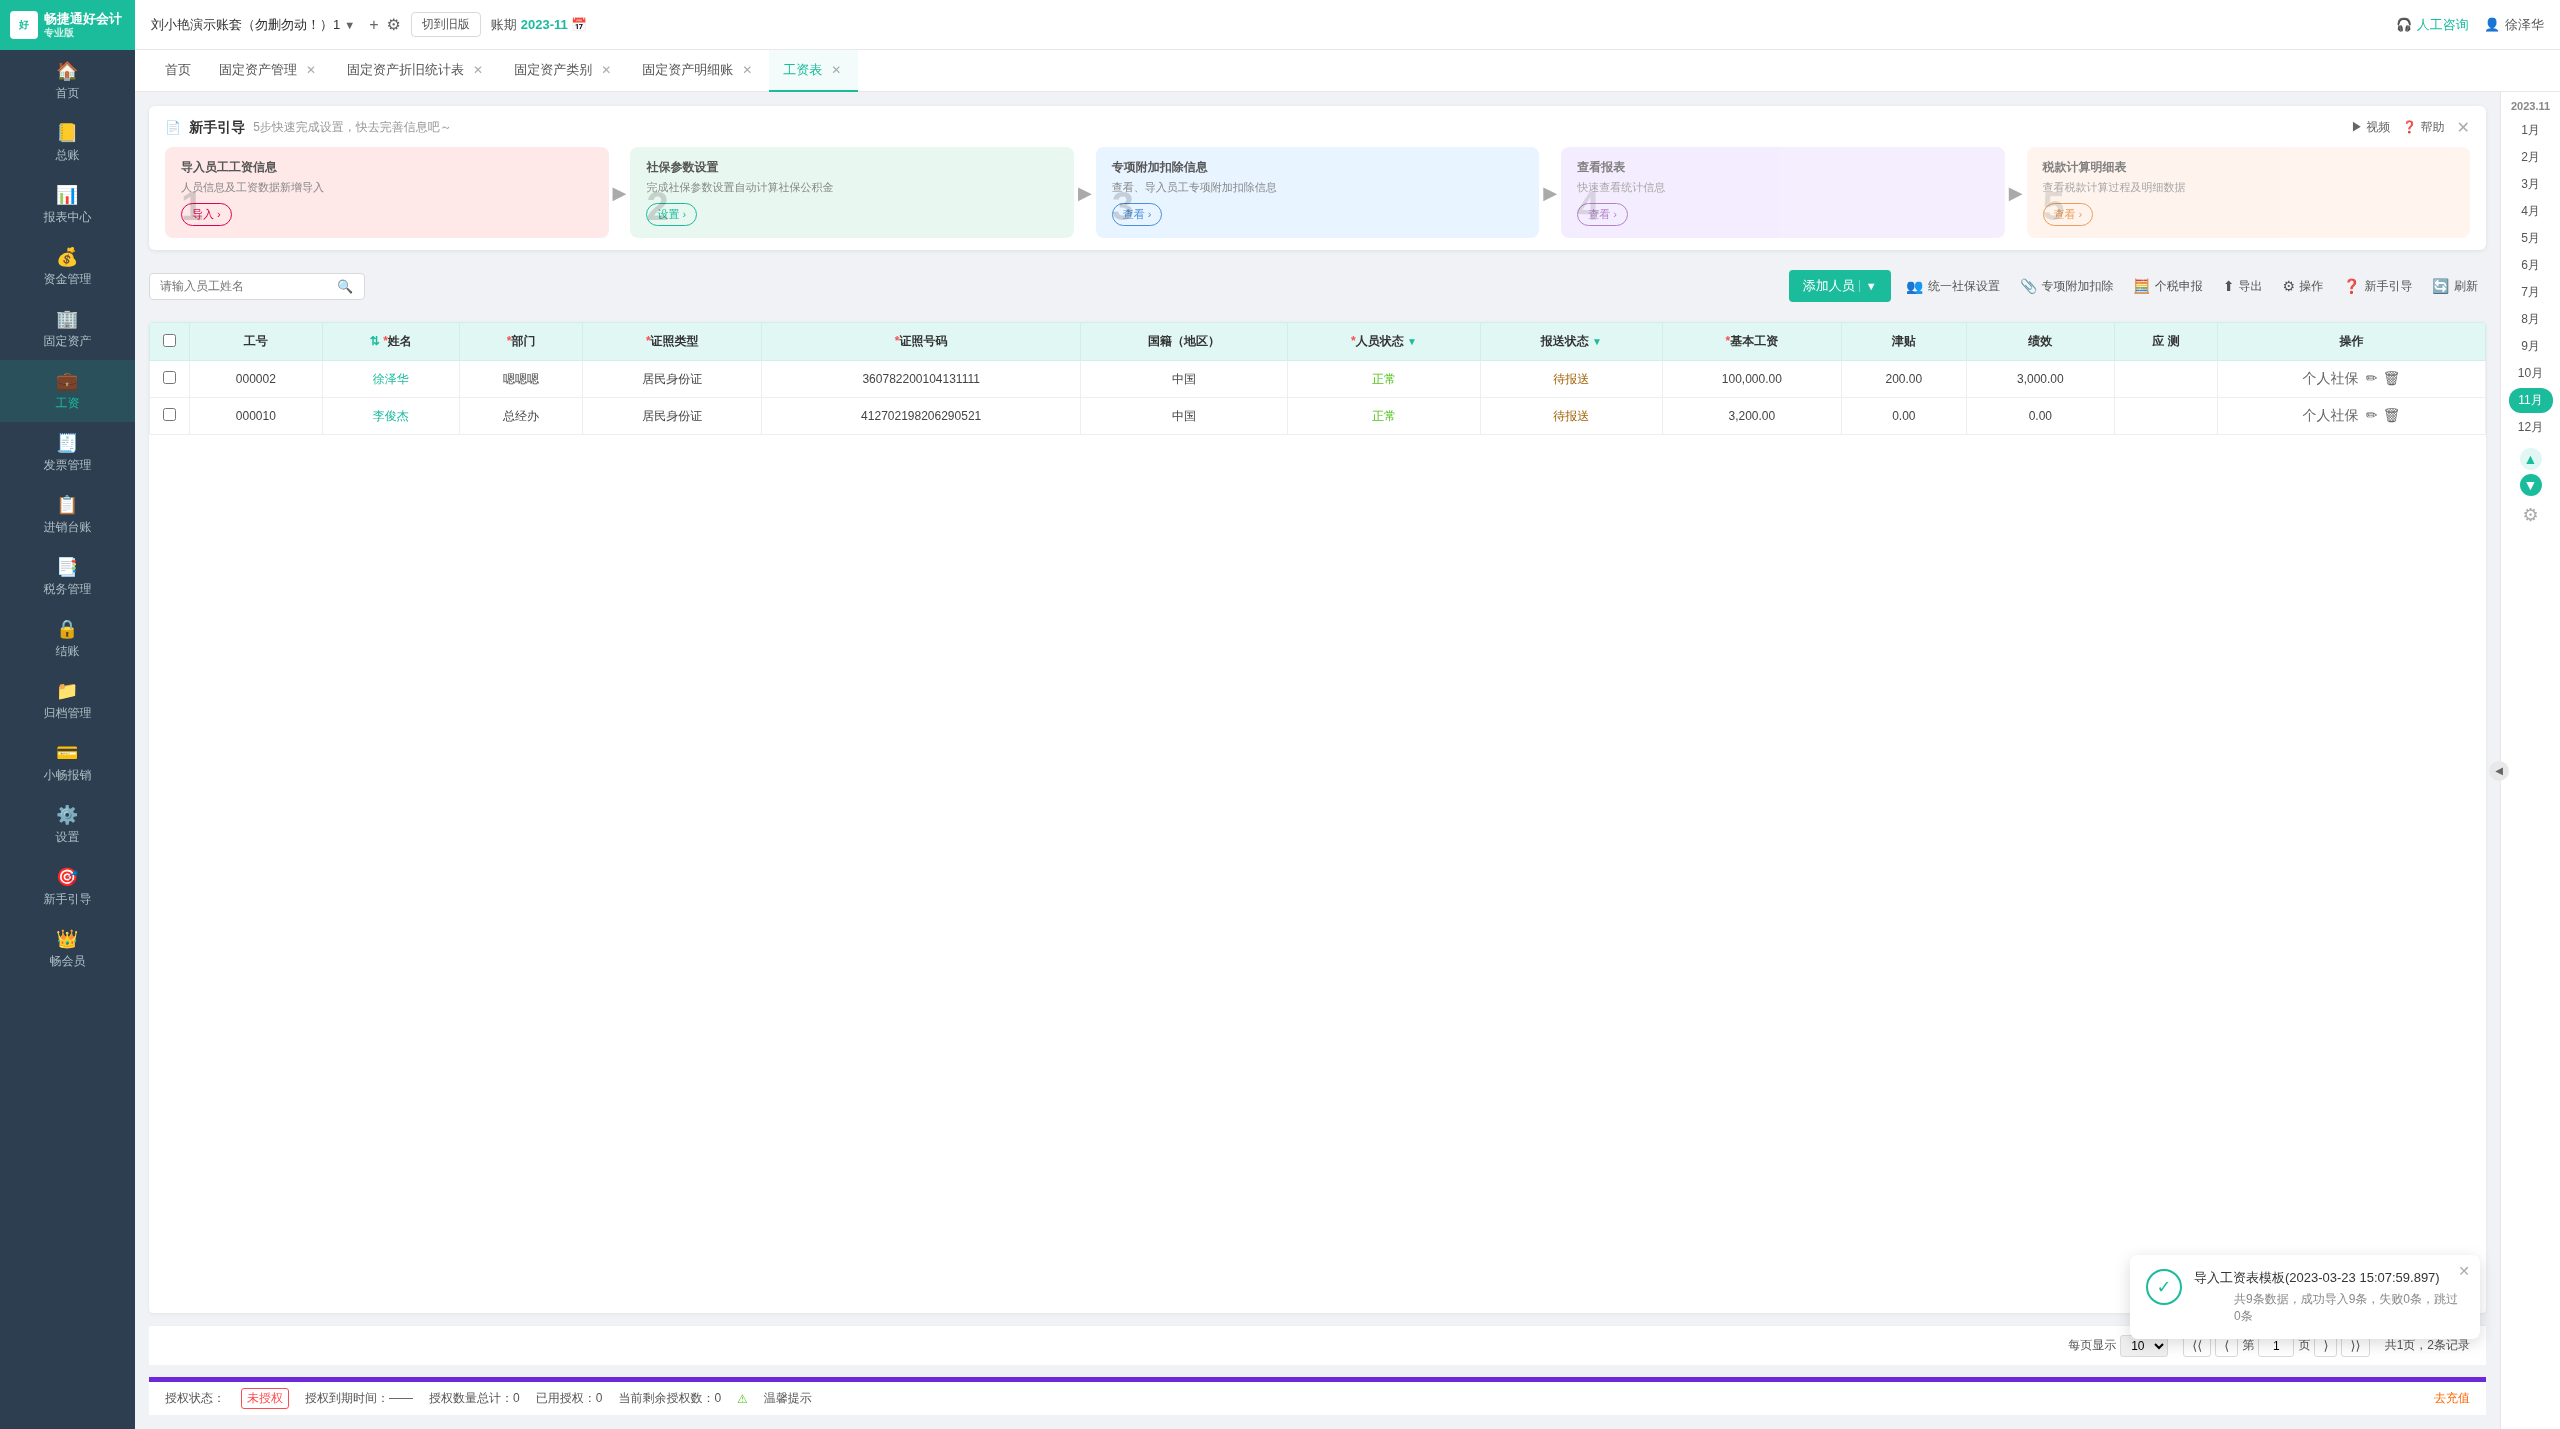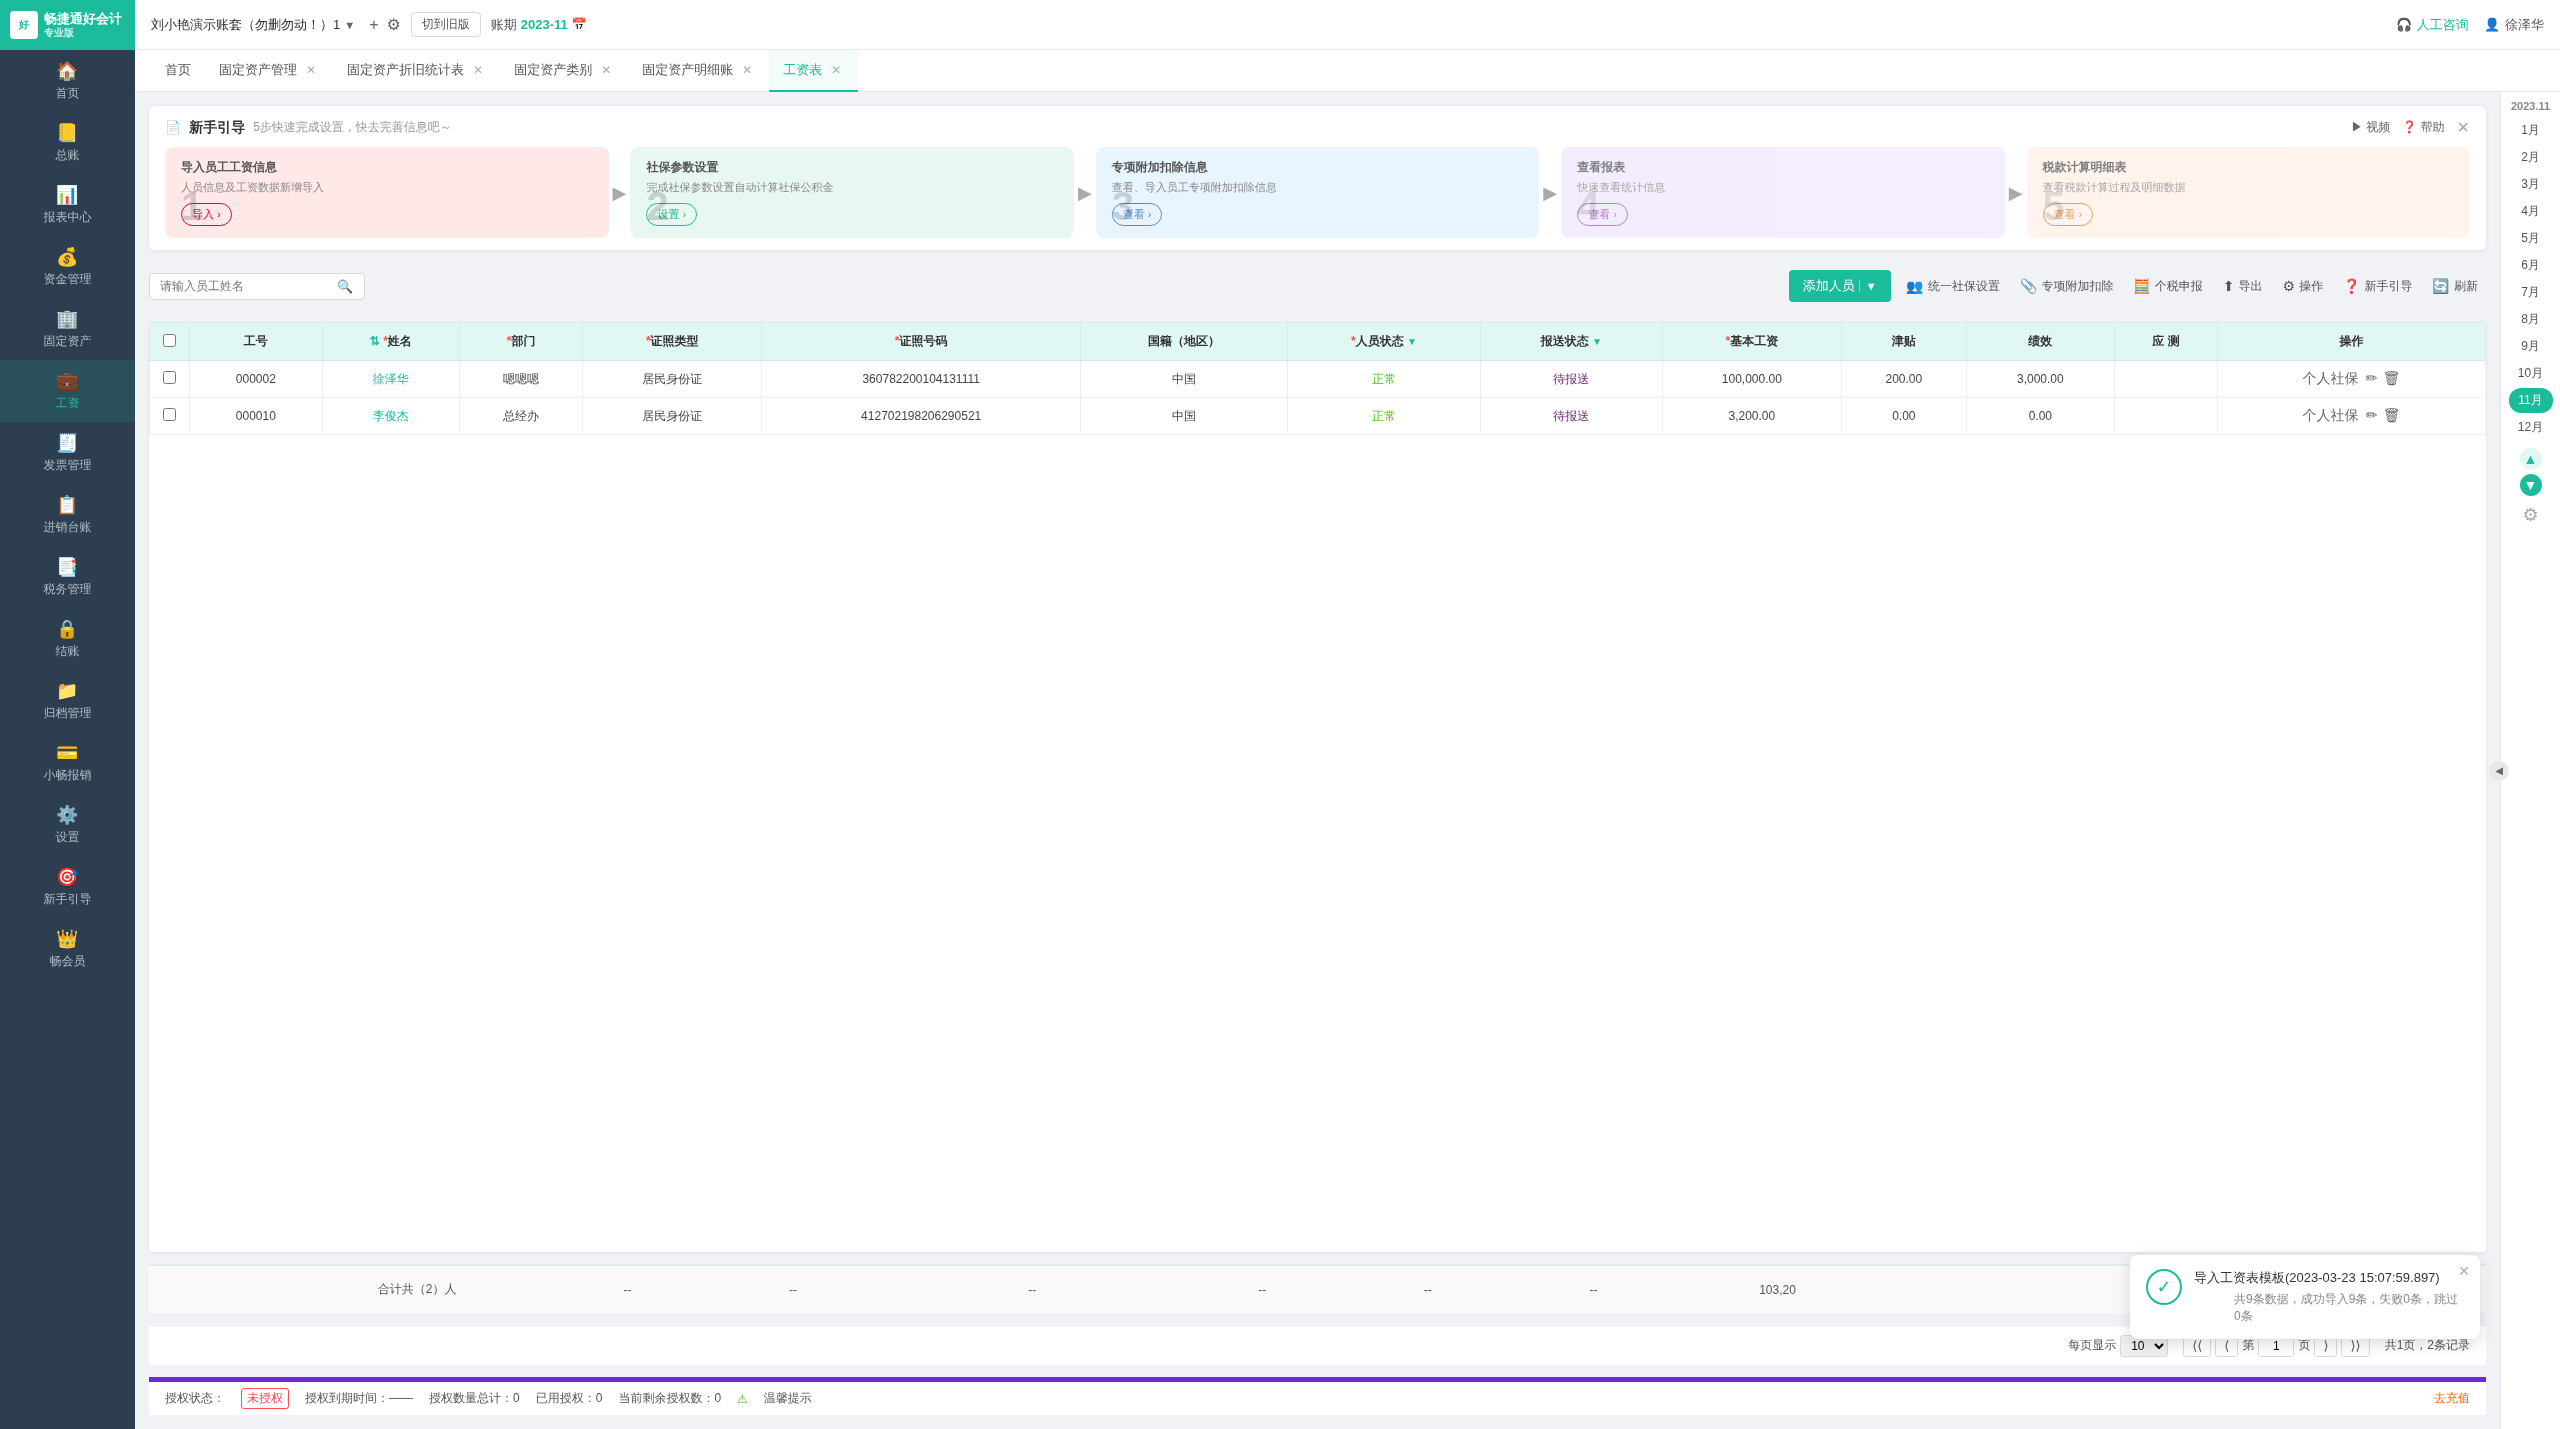--- a/index.html
+++ b/index.html
@@ -302,21 +302,21 @@
     tbody td {
       padding: 9px 8px;
       text-align: center;
       font-size: 12px;
       color: #444;
       border: 1px solid #eee;
     }
     .col-checkbox { width: 40px; }
     .link-text { color: #1abc9c; cursor: pointer; }
     .status-normal { color: #52c41a; }
-    .status-pending { color: #701a75; }
+    .status-pending { color: #a16207; }
     .ops-btn { color: #666; font-size: 14px; cursor: pointer; }
 
     
     .table-footer {
       background: #f9f9f9;
       border-top: 2px solid #e0eeea;
       padding: 8px 0;
     }
     .table-footer table { min-width: 900px; }
     .table-footer td {
@@ -771,42 +771,20 @@
       <td>
         <span class="ops-btn link-text">个人社保</span>
         <span class="ops-btn" style="margin-left:4px;">✏</span>
         <span class="ops-btn" style="margin-left:2px;">🗑</span>
       </td>
     </tr>
             </tbody>
         </table>
       </div>
 
-      <div class="table-footer">
-        <table>
-          <tbody>
-            <tr>
-              <td style="width:40px;"></td>
-              <td style="width:80px;"></td>
-              <td style="width:100px; text-align:left;">合计共（2）人</td>
-              <td style="width:80px;">--</td>
-              <td style="width:100px;">--</td>
-              <td style="width:160px;">--</td>
-              <td style="width:90px;">--</td>
-              <td style="width:90px;">--</td>
-              <td style="width:90px;">--</td>
-              <td style="width:110px;">103,20</td>
-              <td style="width:80px;"></td>
-              <td style="width:80px;"></td>
-              <td style="width:50px;"></td>
-              <td style="width:120px;"></td>
-            </tr>
-          </tbody>
-        </table>
-      </div>
 
       <div class="pagination-bar">
         <div class="page-size-select">
           <span>每页显示</span>
           <select>
             <option>10</option>
             <option>20</option>
             <option>50</option>
           </select>
         </div>

